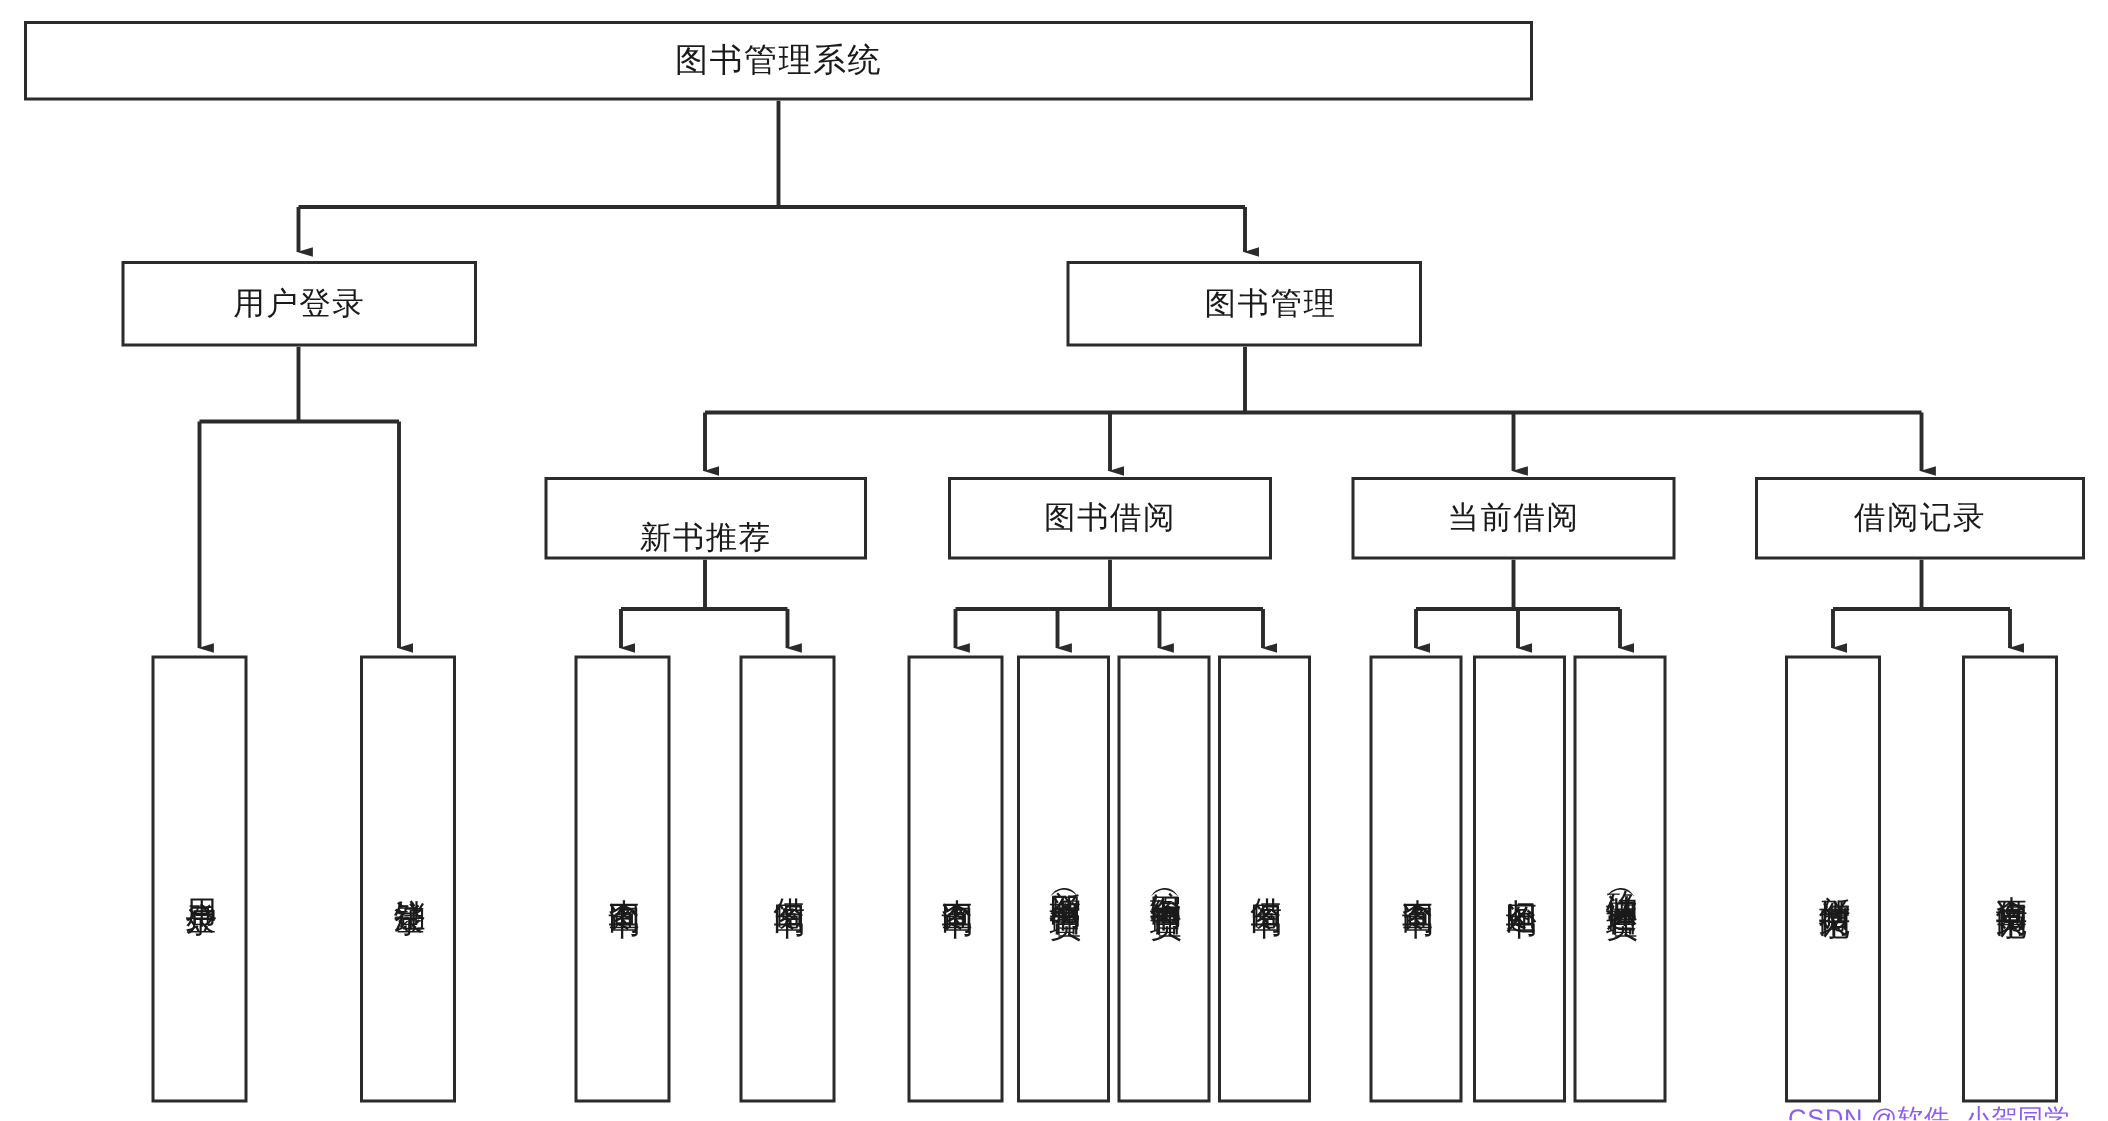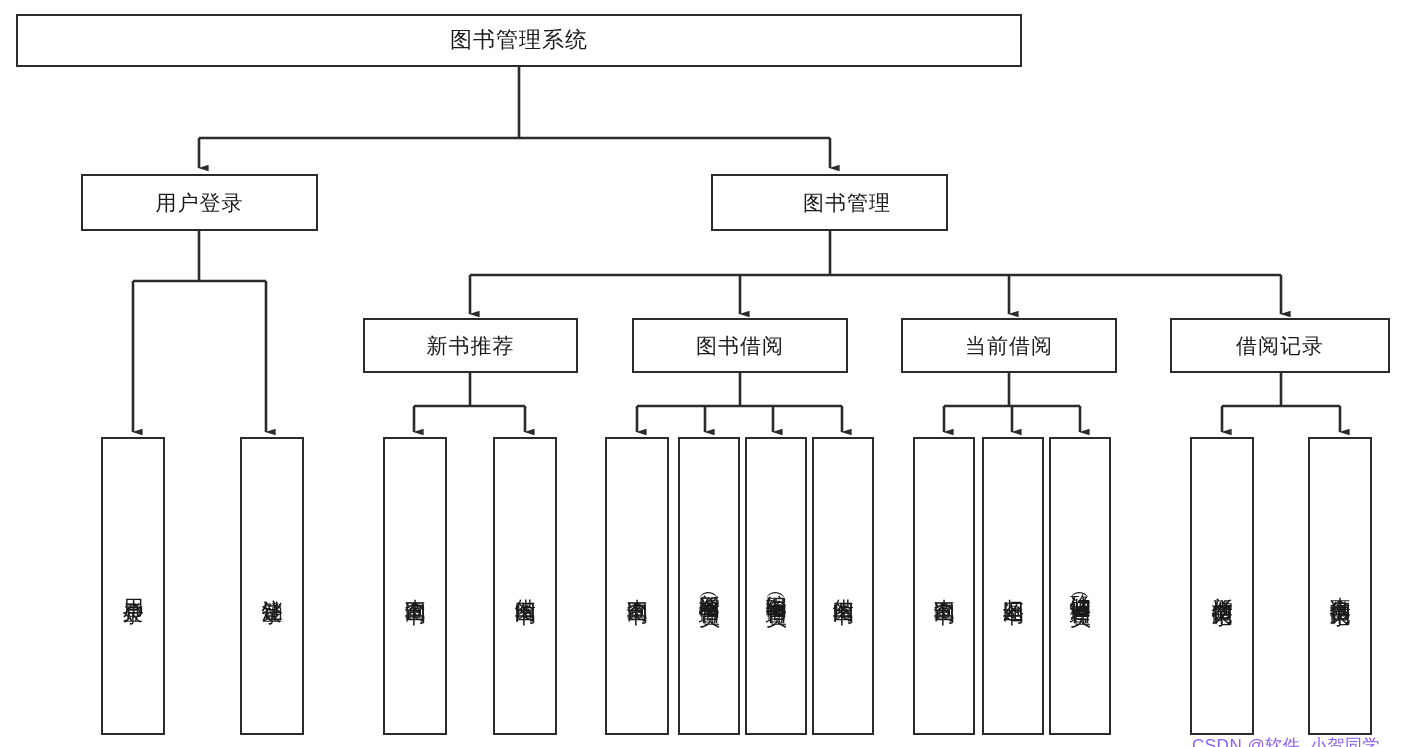--- a/index.html
+++ b/index.html
@@ -129,21 +129,21 @@
     <span>图书管理系统</span>
   </div>
 
   <div class="node node-h" style="left:81px; top:174px; width:237px; height:57px;">
     <span>用户登录</span>
   </div>
   <div class="node node-h" style="left:711px; top:174px; width:237px; height:57px;padding-left:35px;">
     <span>图书管理</span>
   </div>
 
-  <div class="node node-h" style="left:363px; top:318px; width:215px; height:55px;">
+  <div class="node node-h" style="left:363px; top:318px; width:215px; height:55px;align-items:flex-end;">
     <span>新书推荐</span>
   </div>
   <div class="node node-h" style="left:901px; top:318px; width:216px; height:55px;">
     <span>当前借阅</span>
   </div>
   <div class="node node-h" style="left:632px; top:318px; width:216px; height:55px;">
     <span>图书借阅</span>
   </div>
   <div class="node node-h" style="left:1170px; top:318px; width:220px; height:55px;align-items:center;">
     <span>借阅记录</span>

